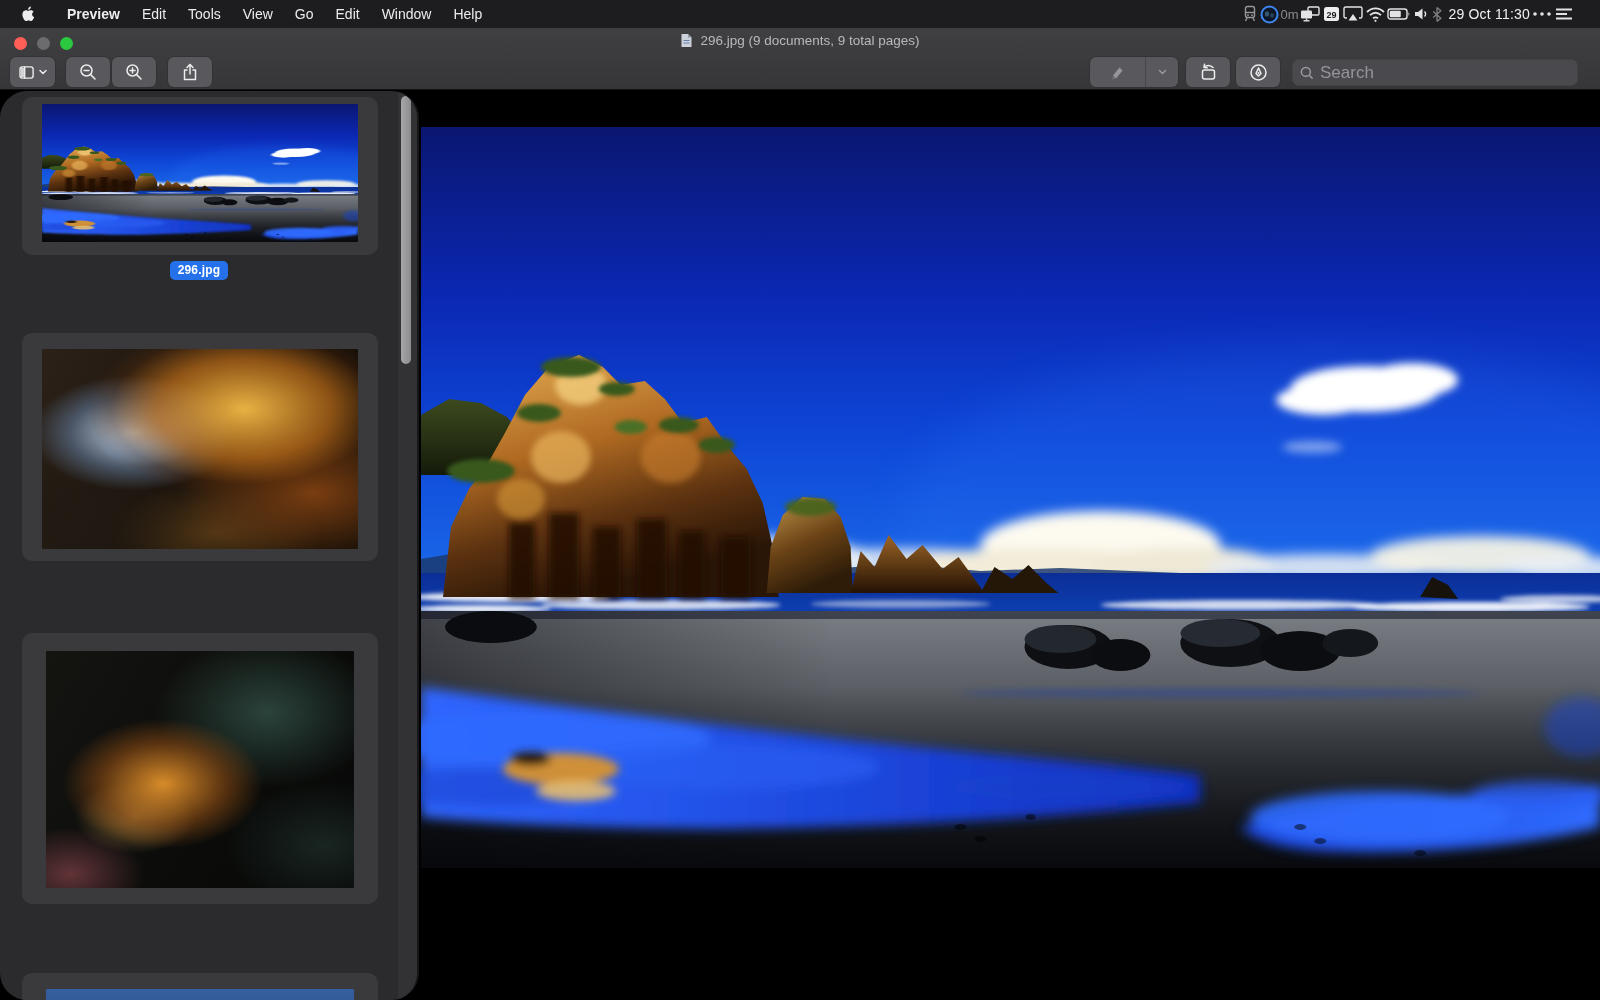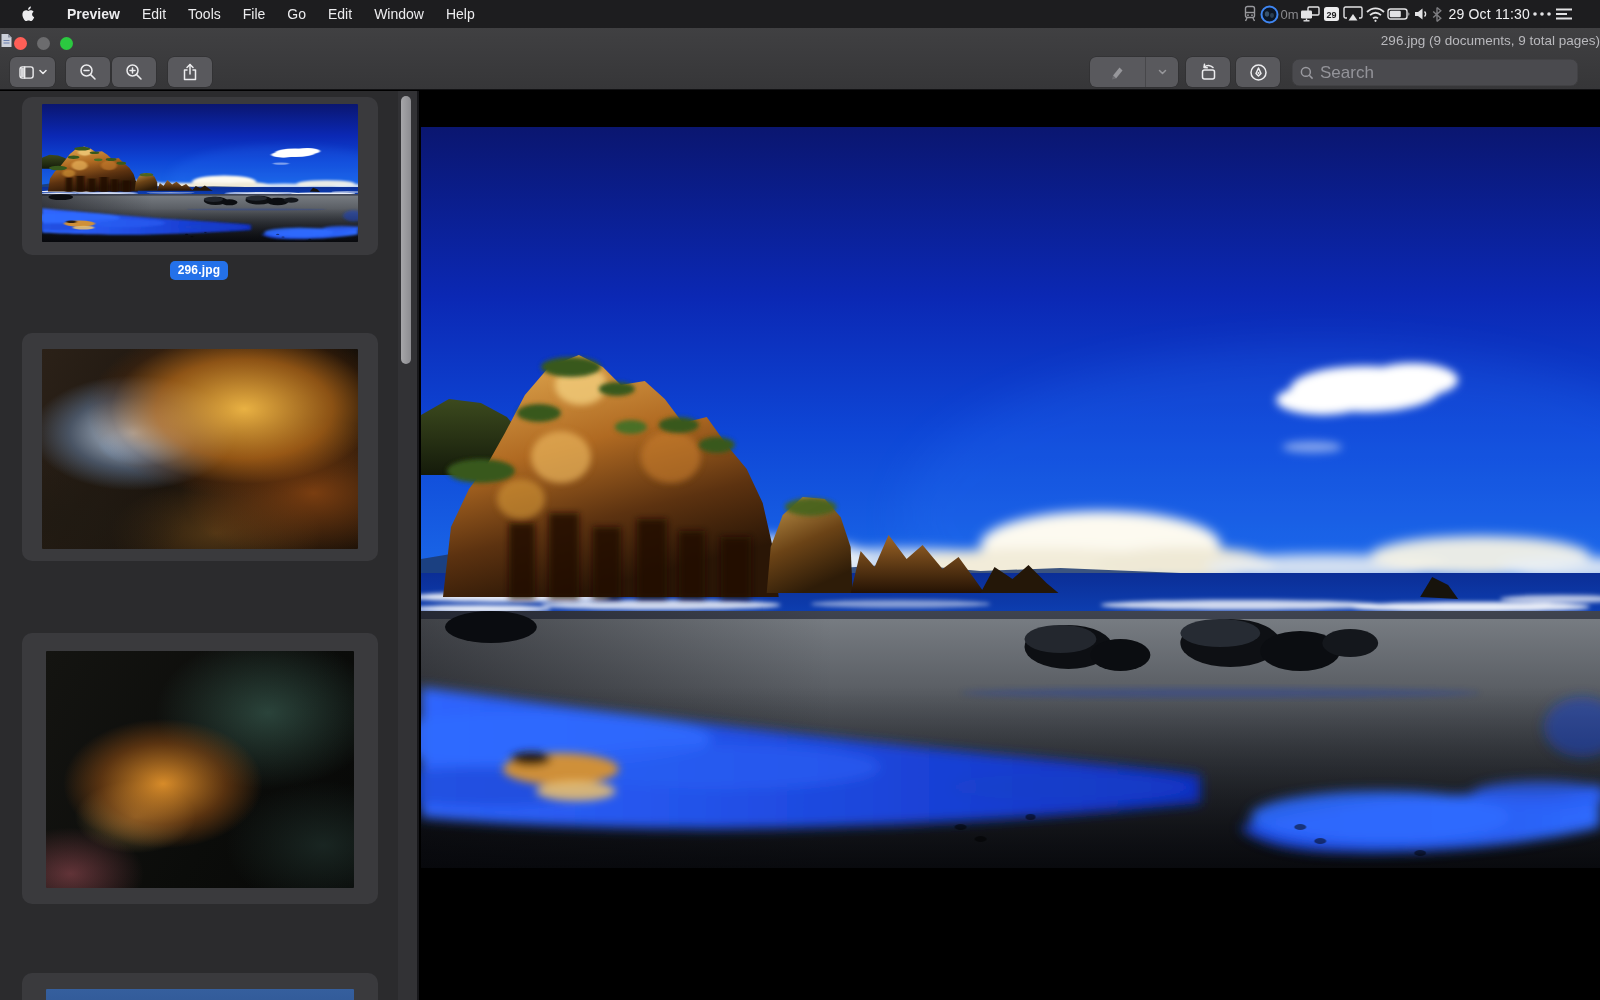--- a/index.html
+++ b/index.html
@@ -19,41 +19,41 @@
   .sic { display:flex; align-items:center; height:18px; }
   .sic svg { stroke:#e3e3e5; fill:none; stroke-width:1.4; }
   .dimtxt { color:#8a8a8e; font-size:13px; }
   .clock { font-size:14px; color:#f0f0f2; letter-spacing:.2px; margin-left:4px; }
 
   
   .header { position:absolute; top:28px; left:0; right:0; height:62px;
             background:linear-gradient(#404042,#363638); border-bottom:1px solid #121214; z-index:30; }
   .traffic { position:absolute; top:9px; left:14px; display:flex; gap:10px; }
   .tl { width:13px; height:13px; border-radius:50%; }
-  .title-wrap { position:absolute; top:5px; left:0; right:0; display:flex; justify-content:space-between;
+  .title-wrap { position:absolute; top:5px; left:0; right:0; display:flex; justify-content:center;
                 align-items:center; gap:7px; color:#b9b9bd; font-size:13.5px; }
   .doc-ic svg { display:block; }
   .tbtn { position:absolute; top:29px; height:30px; background:#59595d; border-radius:6px;
           display:flex; align-items:center; justify-content:center; box-shadow:0 0 0 .5px #2c2c2e; }
   .tbtn svg { stroke:#ececee; fill:none; stroke-width:1.5; stroke-linecap:round; stroke-linejoin:round; }
   .tbtn.disabled svg { stroke:#97979b; }
   .split { display:flex; }
   .split .cell { display:flex; align-items:center; justify-content:center; height:100%; }
   .split .divider { width:1px; background:#47474a; height:100%; }
   .searchbox { position:absolute; top:31px; left:1292px; width:286px; height:27px; background:#4a4a4e;
                border-radius:7px; display:flex; align-items:center; padding:0 8px; gap:6px;
                box-shadow:inset 0 0 0 .5px #3a3a3c; }
   .searchbox svg { stroke:#9a9aa0; fill:none; stroke-width:1.6; flex:none; }
   .searchbox input { background:transparent; border:none; outline:none; color:#e8e8ea;
                      font-size:17px; width:100%; font-family:"Liberation Sans",sans-serif; }
   .searchbox input::placeholder { color:#94949a; }
 
   
   .sidebar { position:absolute; top:91px; left:0; width:419px; bottom:0; background:#2b2b2d;
-             overflow:hidden; z-index:10; border-right:2px solid #17171a; }
+             overflow:hidden; z-index:10; border-right:2px solid #17171a;border-radius:27px; }
   .scroll-track { position:absolute; top:0; bottom:0; left:398px; width:19px; background:#323235; }
   .scroll-thumb { position:absolute; left:3px; top:5px; width:10px; height:268px;
                   background:linear-gradient(90deg,#a6a6a9,#8c8c90); border-radius:5px; }
   .card { position:absolute; left:22px; width:356px; background:#3a3a3d; border-radius:10px; }
   .thumb-img { position:absolute; display:block; border-radius:1px; }
   .plabel-row { position:absolute; left:0; width:398px; text-align:center; }
   .pill { display:inline-block; background:#2471e9; color:#fff; font-size:12px; font-weight:bold;
           padding:2.5px 8px; border-radius:5px; letter-spacing:.2px; }
 
   
@@ -262,21 +262,21 @@
   <div class="menubar">
     <div class="left">
       <span class="apple">
         <svg viewBox="0 0 16 20" width="15" height="18">
             <path d="M13.1 10.6c0-2 1.6-3 1.7-3.1-.9-1.4-2.4-1.6-2.9-1.6-1.2-.1-2.4.7-3 .7-.6 0-1.6-.7-2.6-.7-1.3 0-2.6.8-3.3 2-1.4 2.4-.4 6 1 8 .7 1 1.5 2.1 2.6 2 1 0 1.4-.6 2.6-.6 1.2 0 1.6.6 2.6.6 1.1 0 1.8-1 2.5-2 .8-1.1 1.1-2.2 1.1-2.3 0 0-2.2-.9-2.3-3zM11 4.3c.5-.7.9-1.6.8-2.6-.8 0-1.8.5-2.3 1.2-.5.6-1 1.6-.8 2.5.9.1 1.8-.4 2.3-1.1z"></path>
           </svg>
       </span>
       <span class="mitem app">Preview</span>
       <span class="mitem">Edit</span>
       <span class="mitem">Tools</span>
-      <span class="mitem">File</span>
+      <span class="mitem">View</span>
       <span class="mitem">Go</span>
       <span class="mitem">Edit</span>
       <span class="mitem">Window</span>
       <span class="mitem">Help</span>
     </div>
     <div class="right">
       <span class="sic">
         <svg width="18" height="18" viewBox="0 0 18 18" style="stroke:#98989c">
           <rect x="4.5" y="1.5" width="9" height="11" rx="2"></rect>
             <line x1="4.5" y1="7.5" x2="13.5" y2="7.5"></line>

